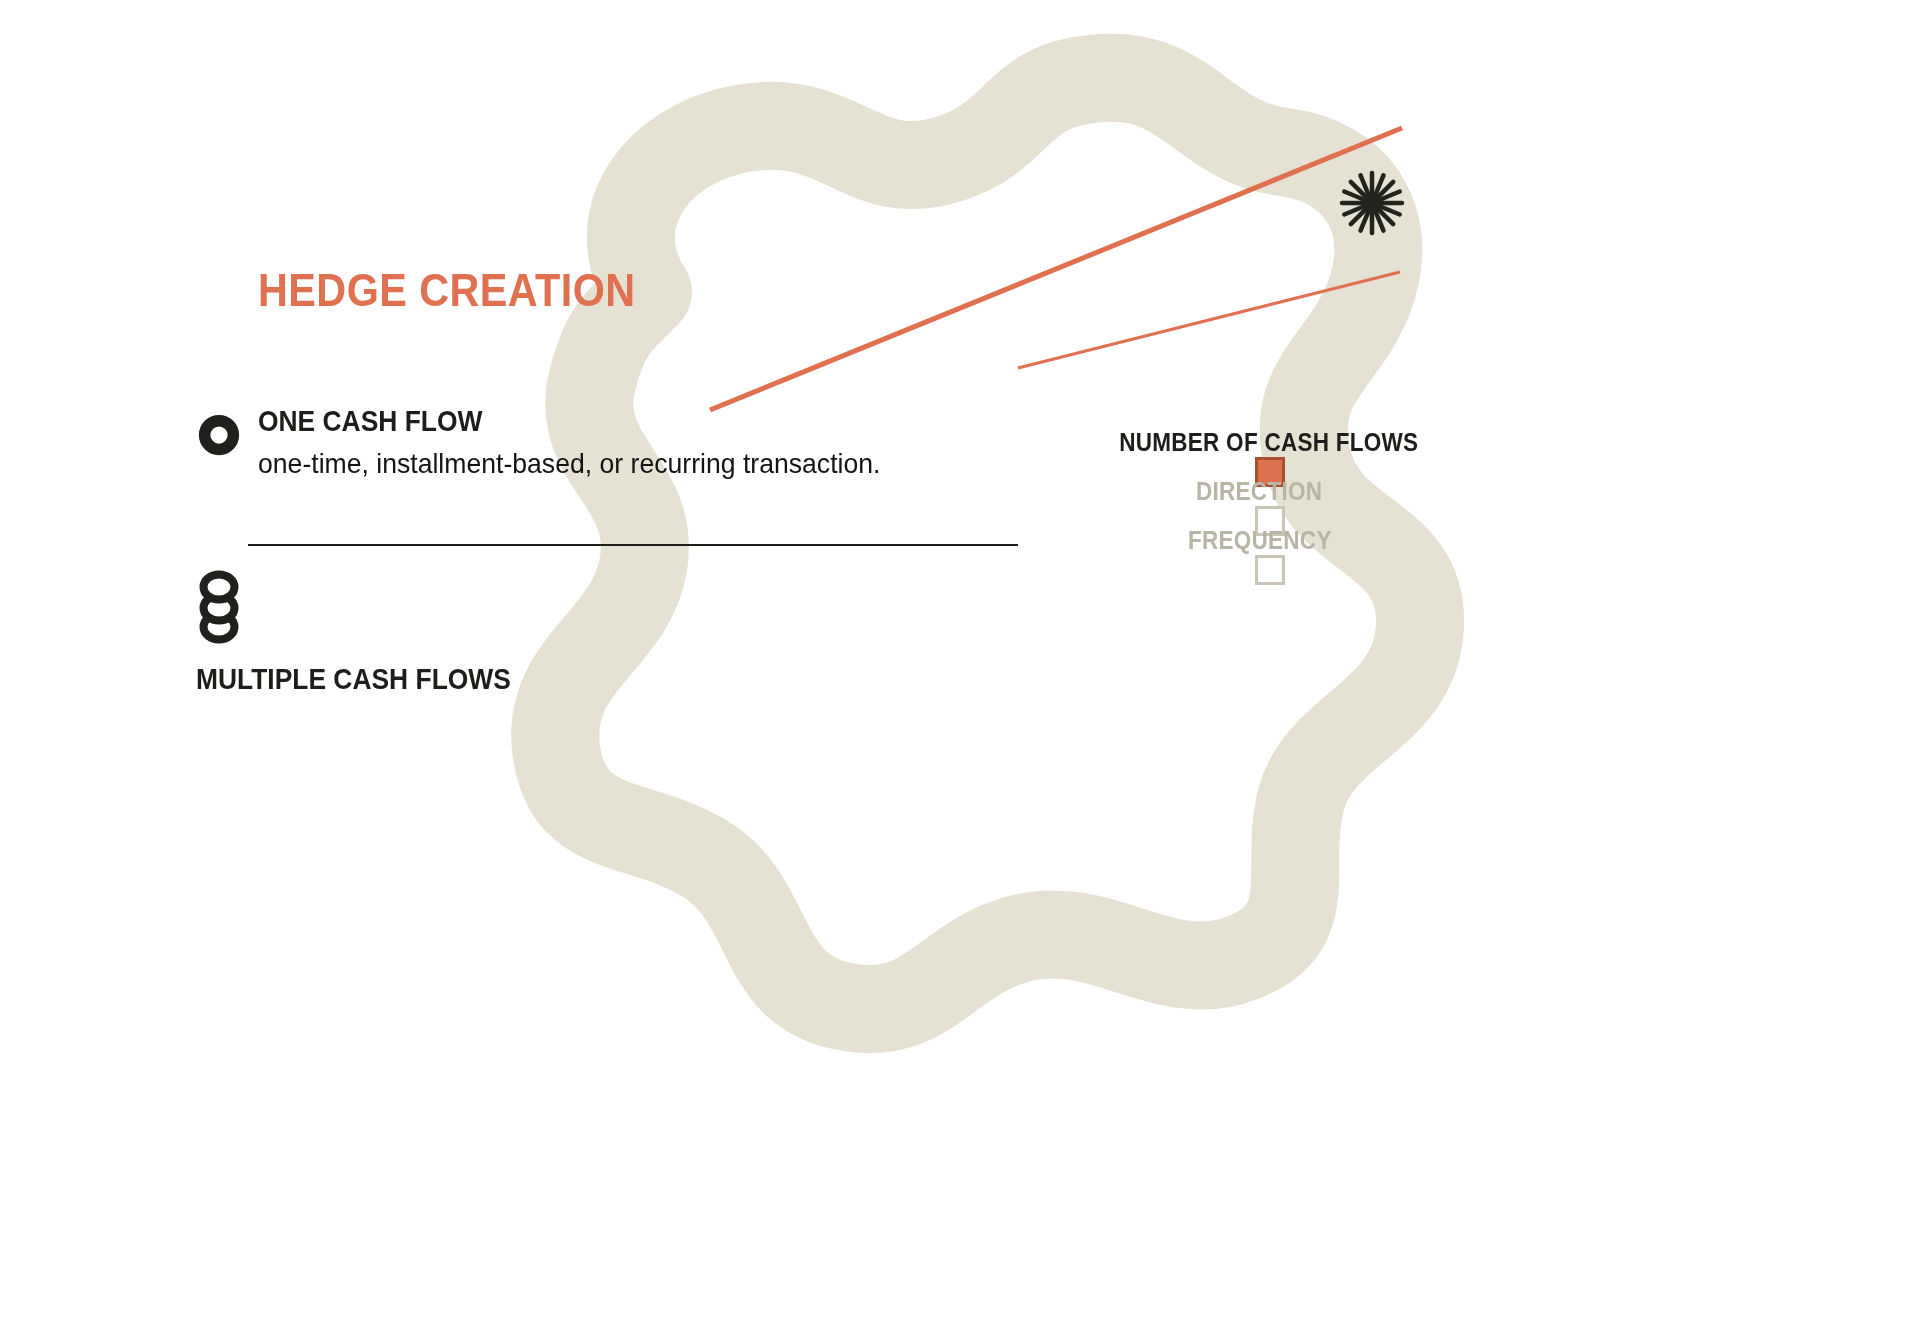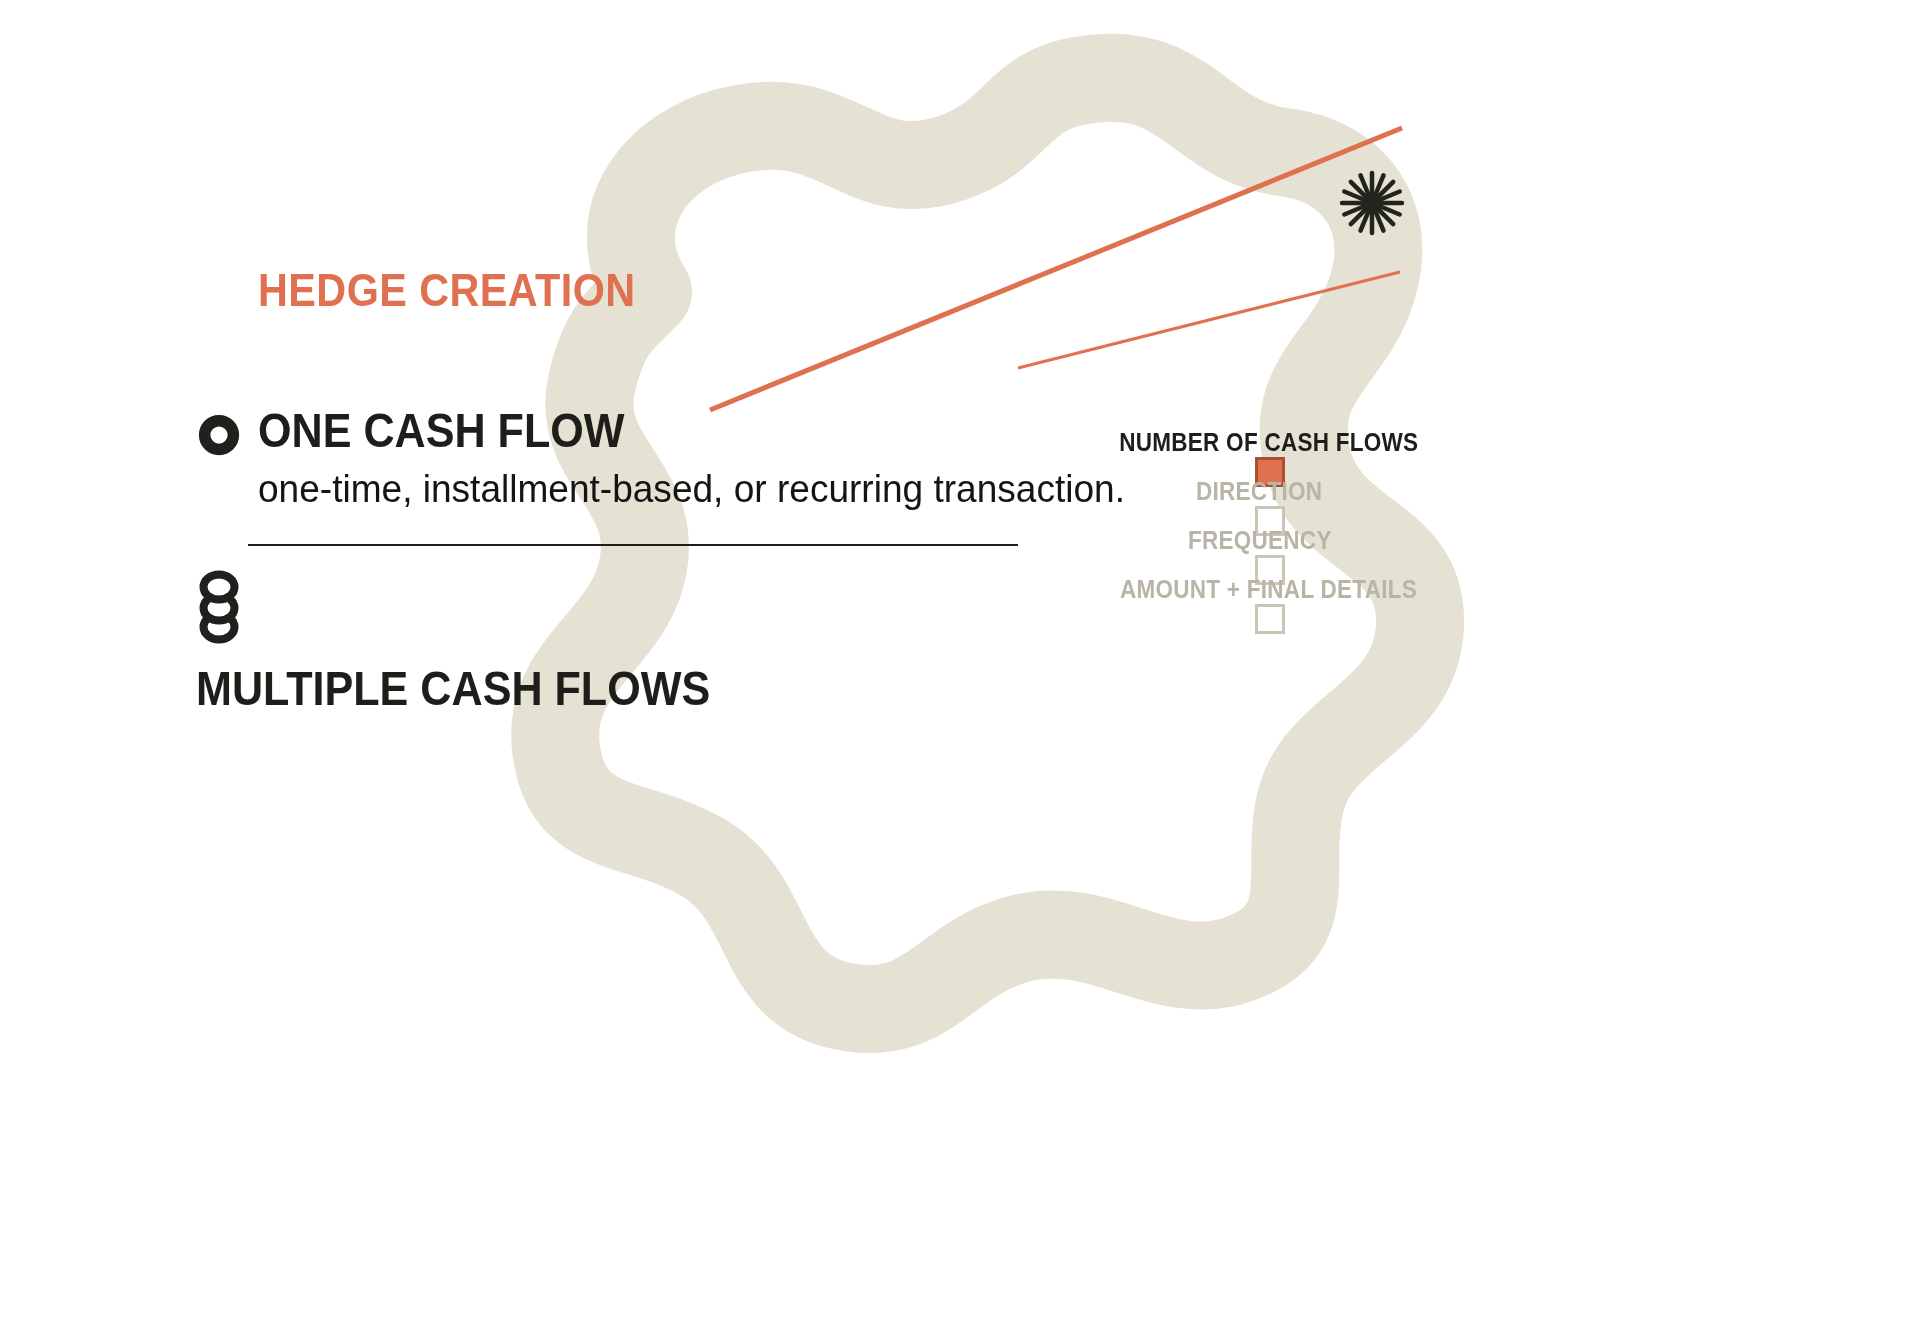--- a/index.html
+++ b/index.html
@@ -36,29 +36,29 @@
 
   .option {
     display: flex;
     gap: 16px;
     cursor: pointer;
   }
   .option-1 { left: 196px; top: 406px; }
   .option-2 { left: 196px; top: 576px; flex-direction: column; }
   .option .icon { flex: 0 0 46px; }
   .option-title {
-    font-size: 49px;
+    font-size: 30px;
     font-weight: bold;
     line-height: 1.0;
     color: #1d1d1a;
     white-space: nowrap;
   }
   .option-desc {
     margin-top: 12px;
-    font-size: 39px;
+    font-size: 28px;
     color: #141412;
     white-space: nowrap;
   }
 
   .divider {
     left: 248px; top: 544px;
     width: 770px; height: 0;
     border-top: 2px solid #1d1d1a;
   }
 
@@ -179,21 +179,15 @@
         <span class="condensed-r">DIRECTION</span>
       </span>
       <span class="step-box"></span>
     </div>
     <div class="step-row">
       <span class="step-label">
         <span class="condensed-r">FREQUENCY</span>
       </span>
       <span class="step-box"></span>
     </div>
-    <div class="step-row">
-      <span class="step-label">
-        <span class="condensed-r">AMOUNT + FINAL DETAILS</span>
-      </span>
-      <span class="step-box"></span>
-    </div>
   </div>
 
 </div>
 
 </body></html>

